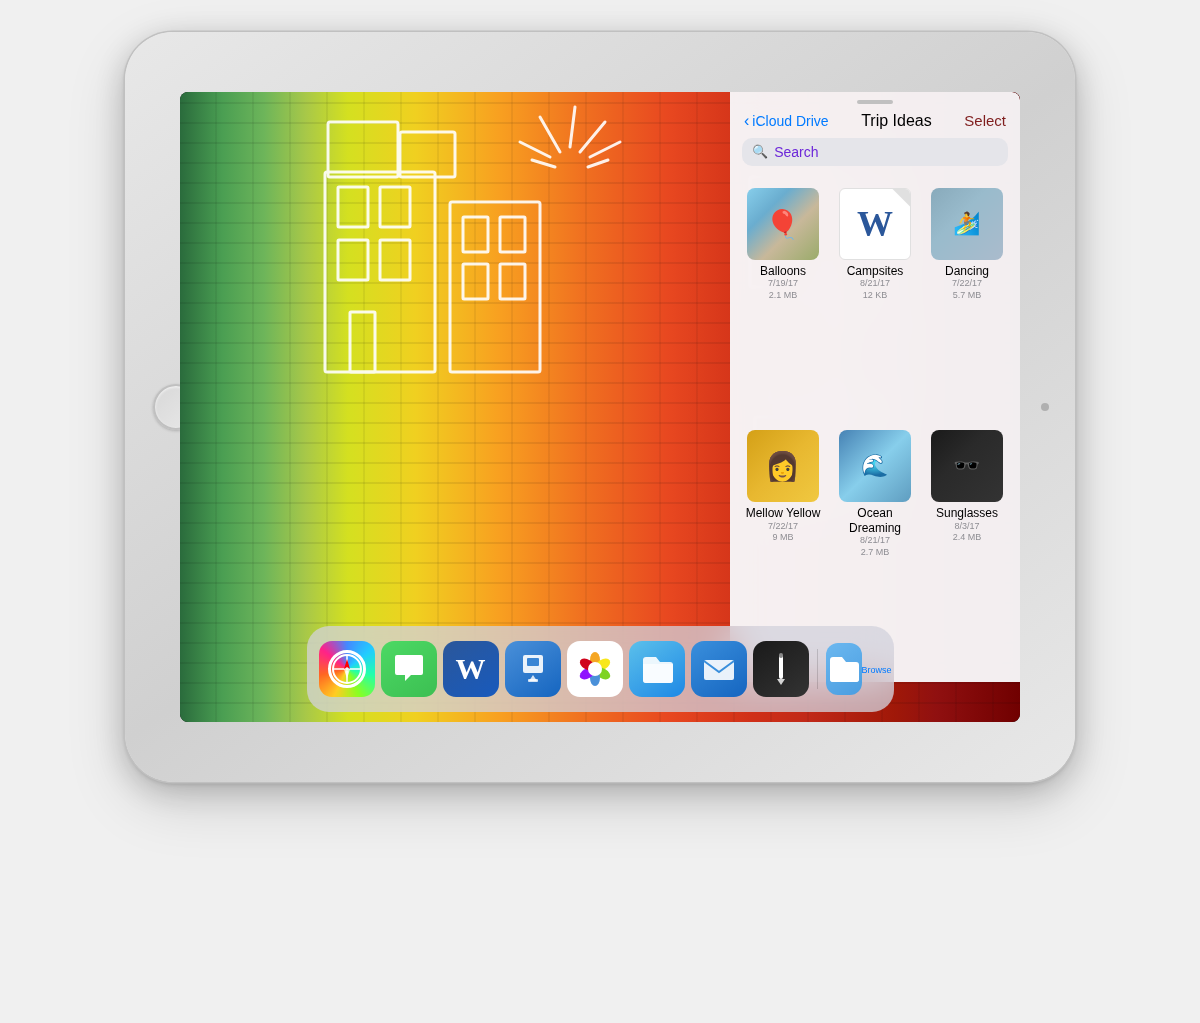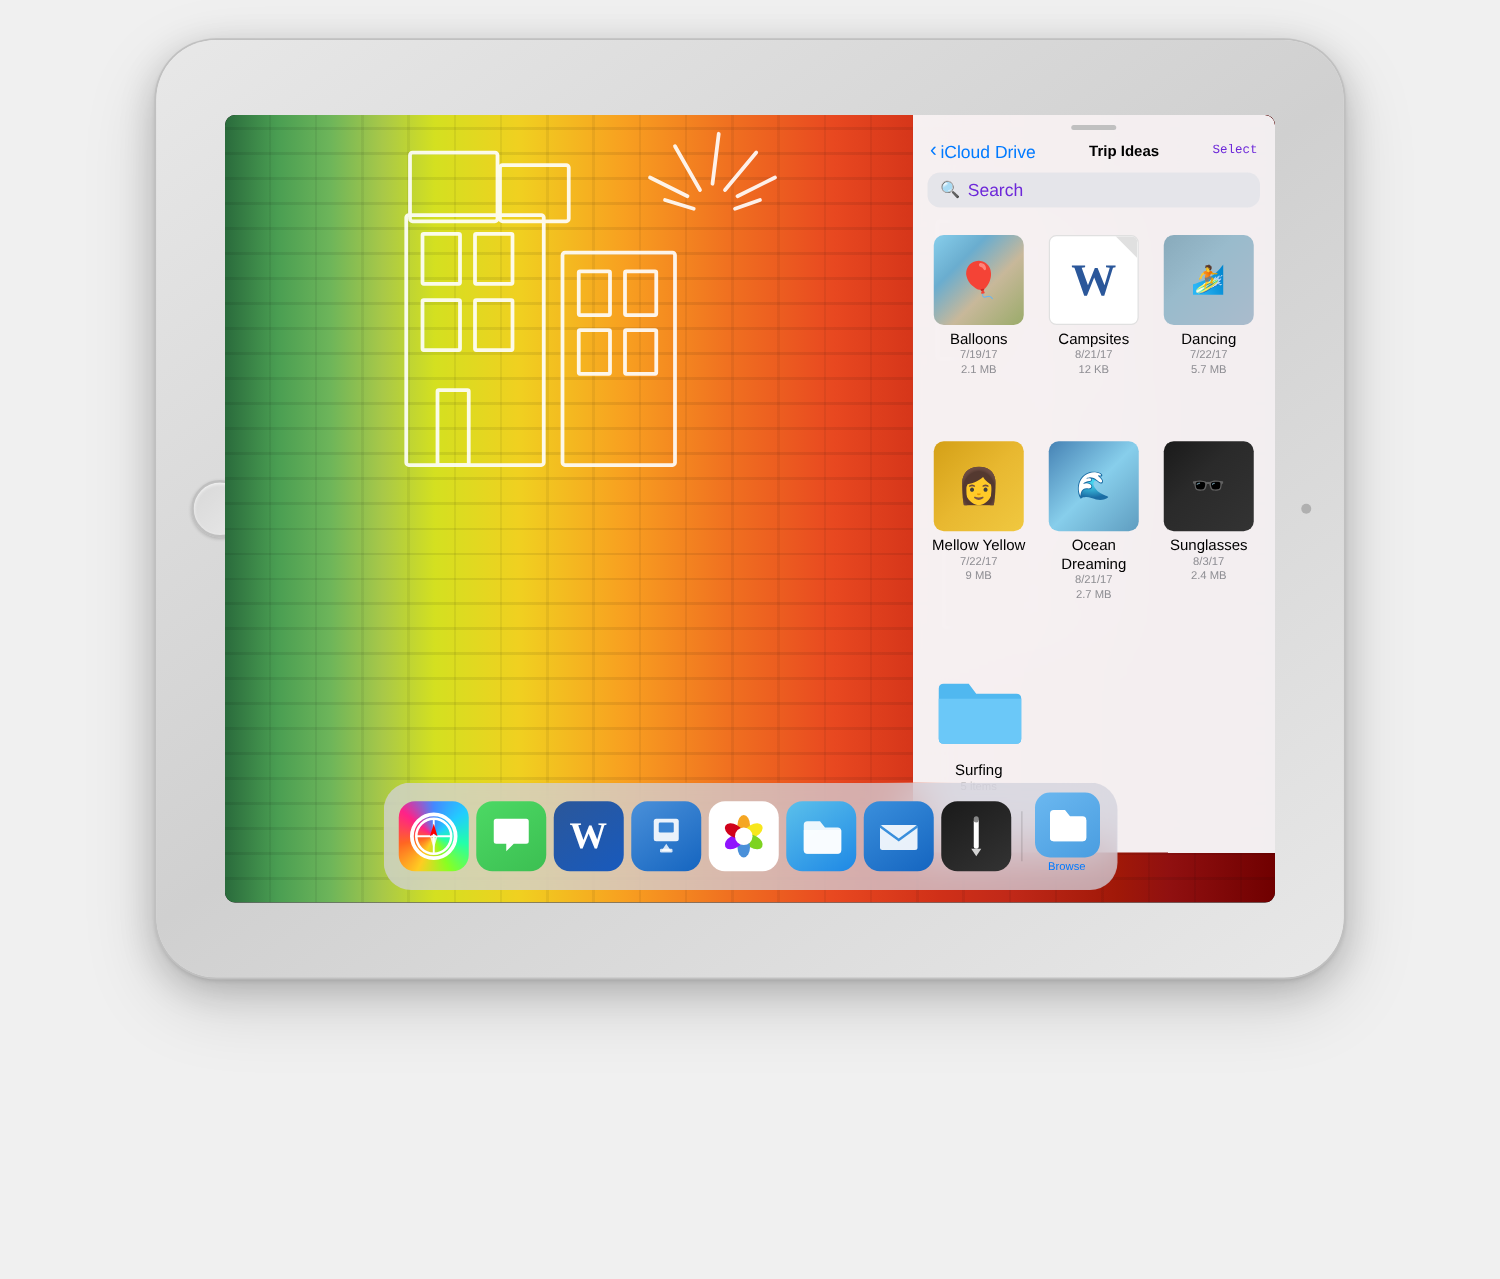--- a/index.html
+++ b/index.html
@@ -161,31 +161,30 @@
       font-size: 14px;
       cursor: pointer;
     }
 
     .back-chevron {
       font-size: 16px;
       color: #007AFF;
     }
 
     .panel-title {
-      font-size: 12px;
-      font-weight: 700;
+      font-size: 16px;
+      font-weight: 400;
       color: #000;
       text-align: center;
     }
 
     .select-btn {
-      color: #6d28d9;
-      font-size: 10px;
+      color: #7f1d1d;
+      font-size: 15px;
       cursor: pointer;
-      font-family: Liberation Mono, monospace;
     }
 
     .search-bar {
       margin: 0 12px 10px;
       background: #e5e5ea;
       border-radius: 10px;
       padding: 6px 10px;
       display: flex;
       align-items: center;
       gap: 6px;
@@ -428,21 +427,21 @@
 
     
     .app-pencil {
       background: linear-gradient(145deg, #1a1a1a, #333);
     }
 
     
     .app-browse {
       background: none;
       display: flex;
-      flex-direction: column;
+      flex-direction: row;
       align-items: center;
       width: 56px;
       height: 70px;
     }
 
     .browse-icon {
       width: 52px;
       height: 52px;
       border-radius: 12px;
       background: linear-gradient(145deg, #6bb8f0, #4a9de0);
@@ -599,32 +598,20 @@
 
           <div class="file-item">
             <div class="file-thumb thumb-sunglasses"></div>
             <span class="file-name">Sunglasses</span>
             <span class="file-meta">
               <span>8/3/17</span><br>
               <span>2.4 MB</span>
             </span>
           </div>
 
-          <div class="file-item">
-            <div class="file-thumb folder">
-              <svg viewBox="0 0 72 56" width="72" height="56">
-                <path d="M4,10 Q4,6 8,6 L28,6 L34,14 L66,14 Q70,14 70,18 L70,50 Q70,54 66,54 L8,54 Q4,54 4,50 Z" fill="#50B8F0"></path>
-                <path d="M4,18 L70,18 L70,50 Q70,54 66,54 L8,54 Q4,54 4,50 Z" fill="#6BC8F8"></path>
-              </svg>
-            </div>
-            <span class="file-name">Surfing</span>
-            <span class="file-meta">
-              <span>5 items</span>
-            </span>
-          </div>
 
         </div>
       </div>
 
       <div class="dock-area">
         <div class="dock">
 
           <div class="dock-app app-safari">
             <svg width="36" height="36" viewBox="0 0 36 36">
               <circle cx="18" cy="18" r="14" fill="none" stroke="white" stroke-width="2"></circle>

